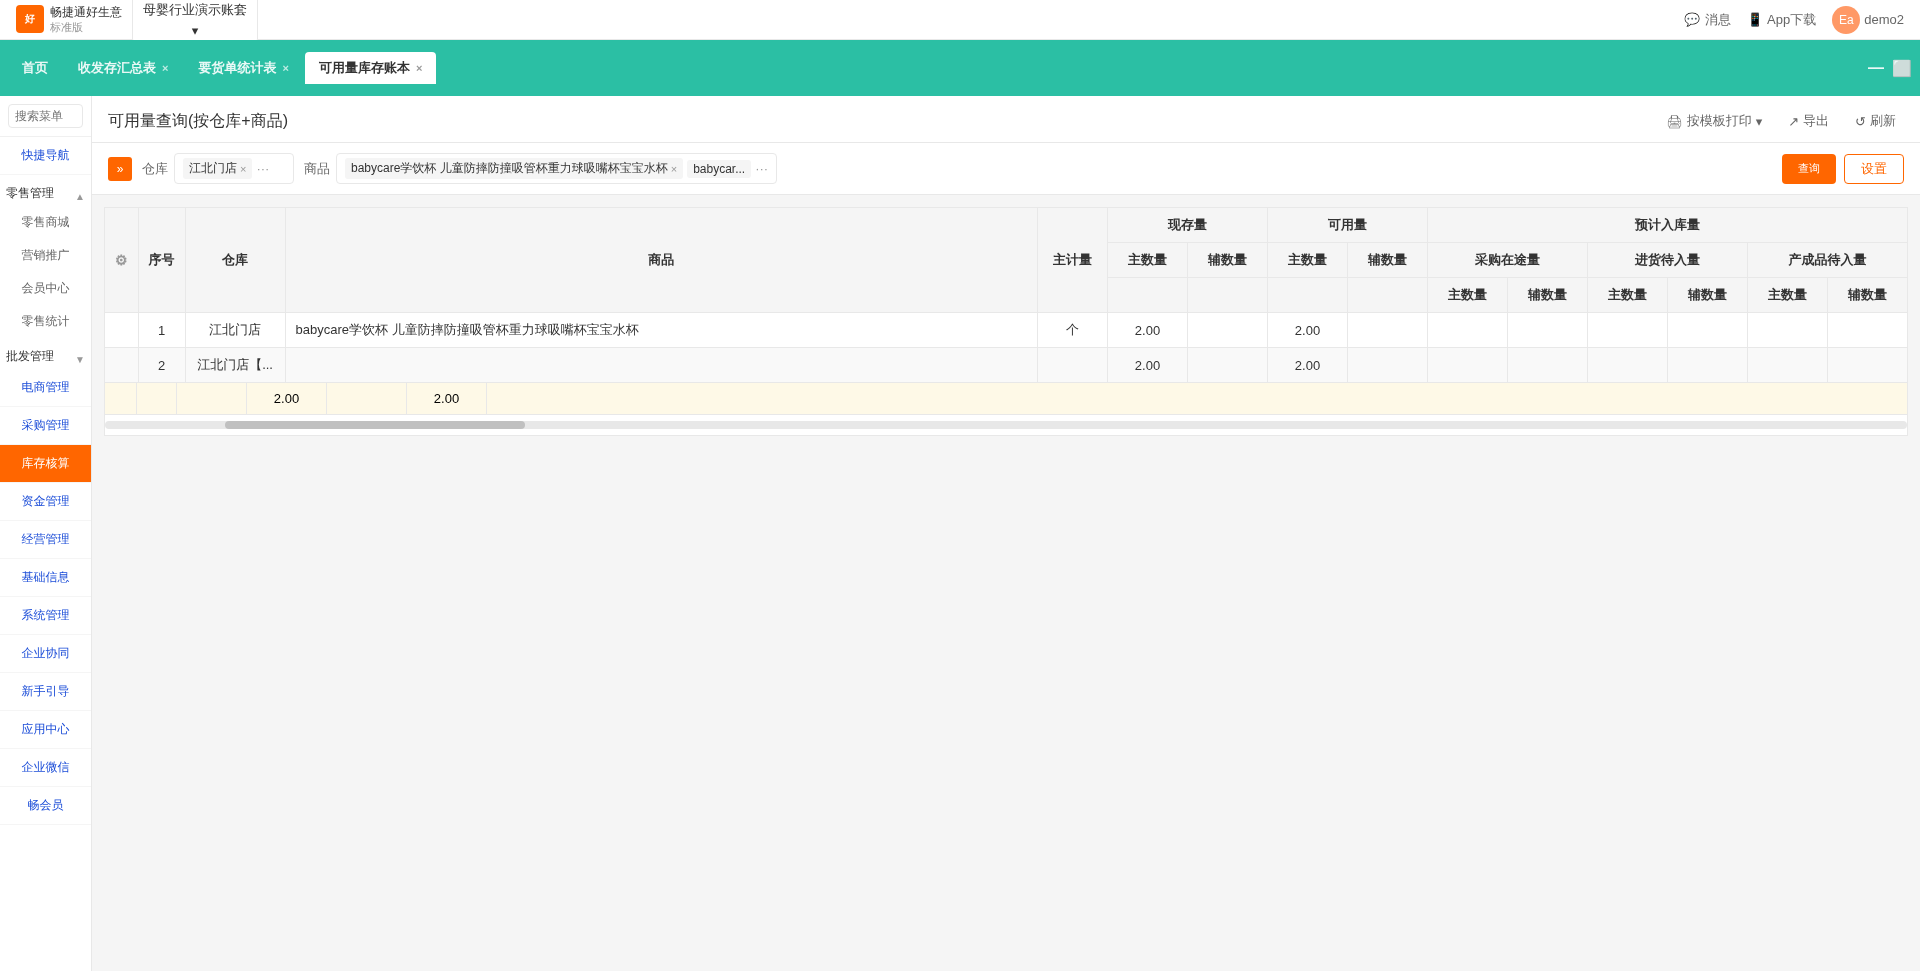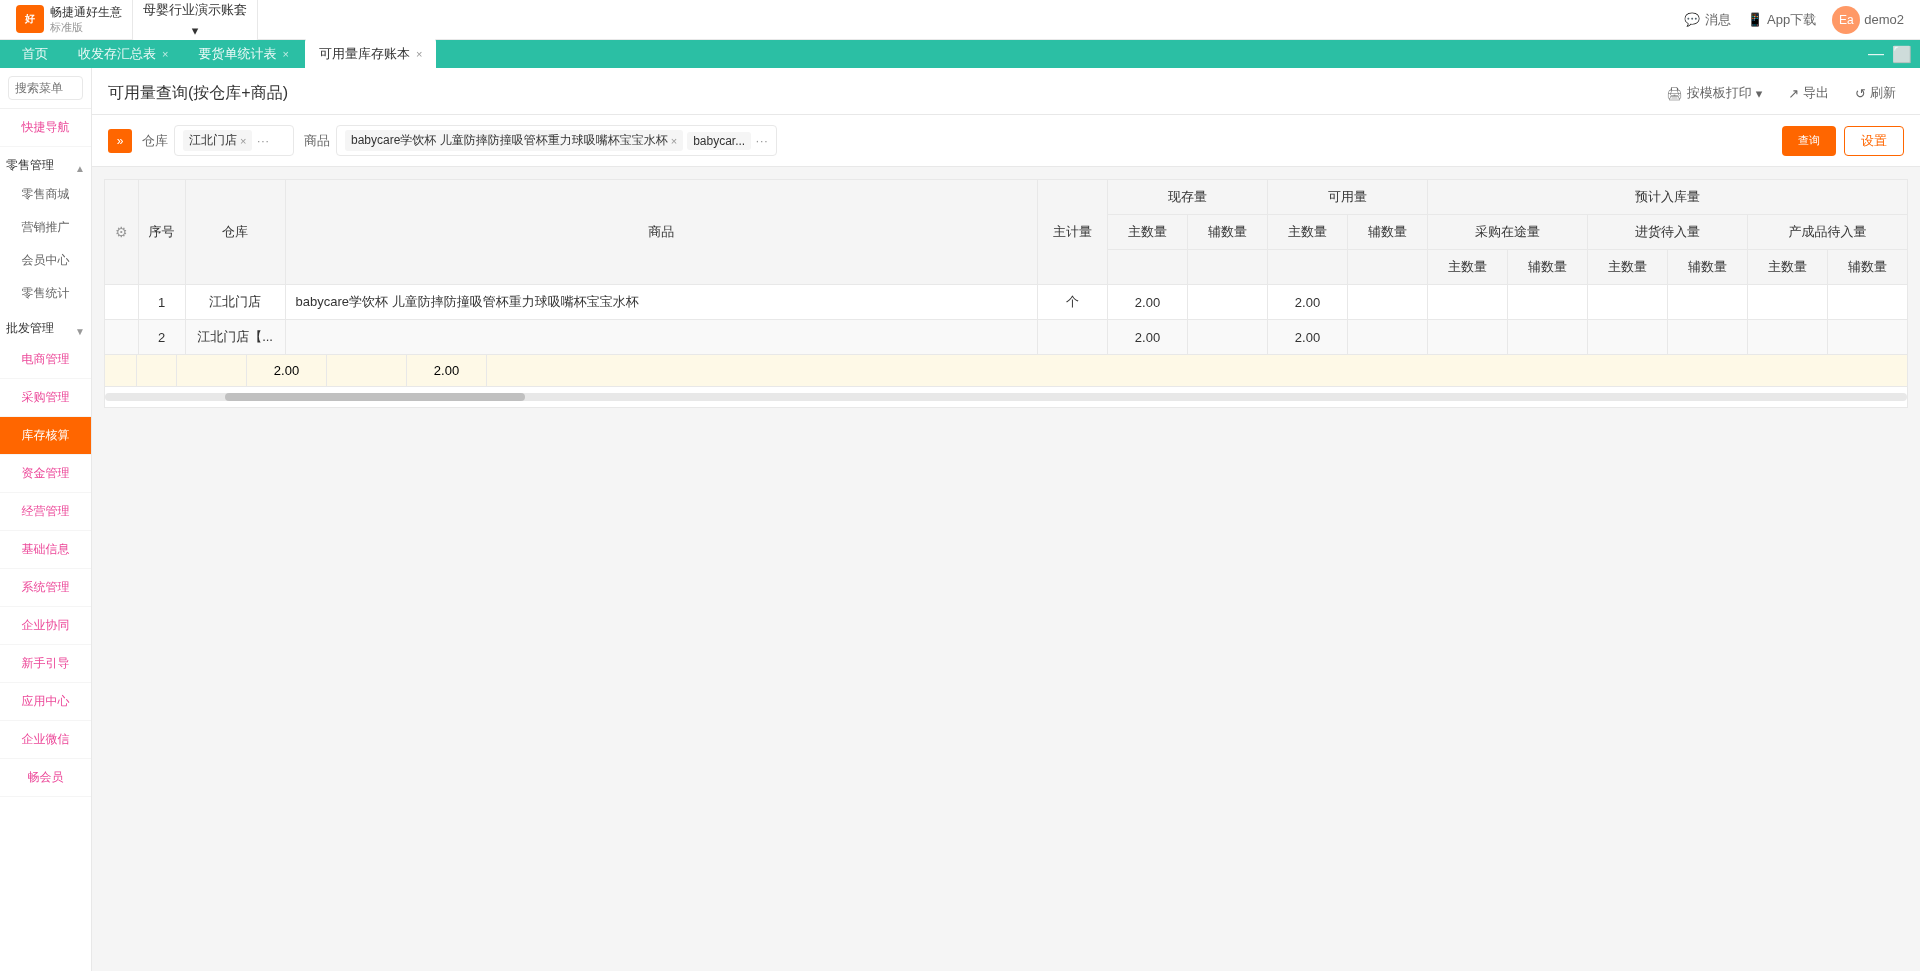--- a/index.html
+++ b/index.html
@@ -49,27 +49,28 @@
       color: #666; font-size: 13px; cursor: pointer;
     }
     .avatar {
       width: 28px; height: 28px; border-radius: 50%;
       background: #ff9966; display: flex; align-items: center; justify-content: center;
       color: white; font-size: 12px;
     }
 
     
     .nav-tabs {
-      height: 28px;
+      height: 56px;
       background: #2bbfa4;
       display: flex;
       align-items: center;
       padding: 0 8px;
       gap: 2px;
       flex-shrink: 0;
+      font-weight: bold;
     }
     .nav-tab {
       height: 32px;
       padding: 0 14px;
       display: flex; align-items: center; gap: 6px;
       border-radius: 4px 4px 0 0;
       cursor: pointer;
       font-size: 13px;
       color: rgba(255,255,255,0.9);
       background: transparent;
@@ -117,21 +118,21 @@
     .sidebar-search input {
       width: 100%; border: 1px solid #e8e8e8; border-radius: 4px;
       padding: 4px 6px; font-size: 12px; color: #333;
       outline: none;
     }
     .sidebar-item {
       padding: 10px 6px;
       text-align: center;
       cursor: pointer;
       font-size: 12px;
-      color: #ec4899;
+      color: #1d4ed8;
       border-bottom: 1px solid #f5f5f5;
     }
     .sidebar-item.active {
       background: #ff6600;
       color: #fff;
     }
     .sidebar-group {
       padding: 10px 6px 4px;
       font-size: 12px;
       color: #333;
@@ -245,21 +246,21 @@
     }
     .data-table th, .data-table td {
       border: 1px solid #e8e8e8;
       padding: 8px 10px;
       text-align: center;
       white-space: nowrap;
     }
     .data-table th {
       background: #f5f5f5;
       color: #333;
-      font-weight: 400;
+      font-weight: 700;
     }
     .data-table td { color: #333; }
     .scroll-bar {
       width: 100%; height: 8px; background: #e8e8e8; border-radius: 4px; position: relative;
     }
     .scroll-thumb {
       height: 8px; width: 300px; background: #c0c0c0; border-radius: 4px;
       position: absolute; left: 120px;
     }
 

